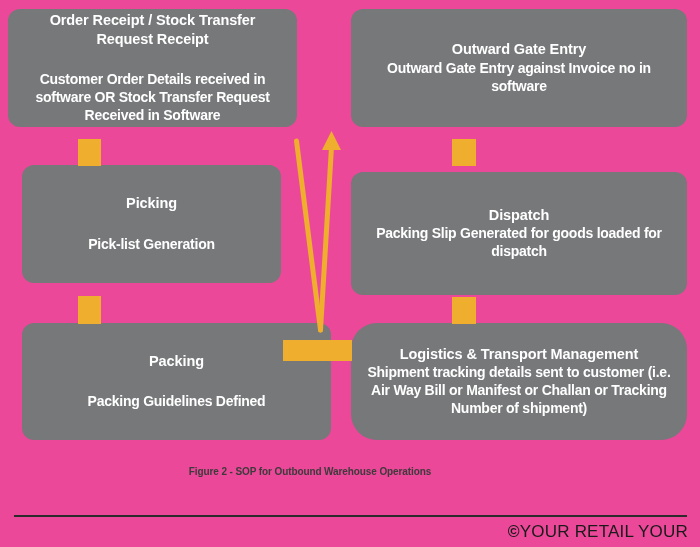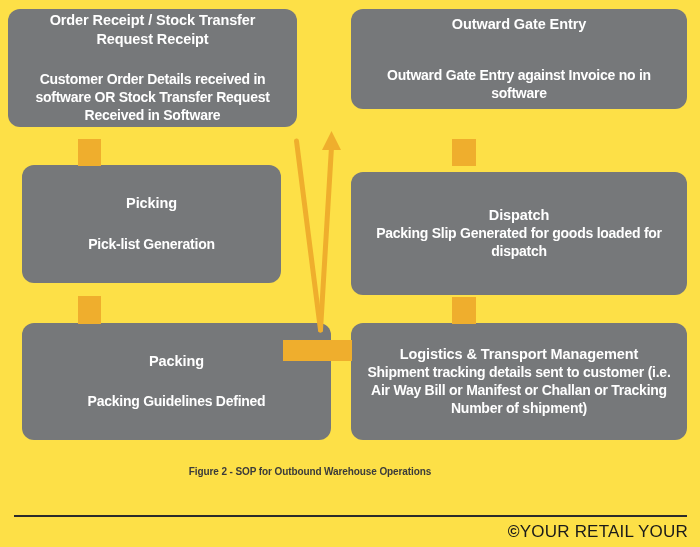--- a/index.html
+++ b/index.html
@@ -10,21 +10,21 @@
     width: 700px;
     height: 547px;
     background: #ffffff;
     font-family: "Liberation Sans", sans-serif;
     overflow: hidden;
   }
   #page {
     position: relative;
     width: 700px;
     height: 547px;
-    background: #fde047;
+    background: #ec4899;
     text-decoration: underline;
   }
 
   
   .node {
     position: absolute;
     background: #76787a;
     border-radius: 12px;
     color: #ffffff;
     display: flex;
@@ -44,25 +44,25 @@
   .node .desc {
     font-weight: bold;
     font-size: 14px;
     letter-spacing: -0.25px;
   }
   .node.spaced .desc { margin-top: 23px; }
   .node.tight .desc  { margin-top: 1px; }
 
   
   #node-order-receipt { left: 8px;   top: 9px;   width: 289px; height: 118px; }
-  #node-outward-gate  { left: 351px; top: 9px;   width: 336px; height: 100px; justify-content: space-between; }
+  #node-outward-gate  { left: 351px; top: 9px;   width: 336px; height: 118px; }
   #node-picking       { left: 22px;  top: 165px; width: 259px; height: 118px; }
   #node-dispatch      { left: 351px; top: 172px; width: 336px; height: 123px; }
   #node-packing       { left: 22px;  top: 323px; width: 309px; height: 117px; }
-  #node-logistics     { left: 351px; top: 323px; width: 336px; height: 117px; }
+  #node-logistics     { left: 351px; top: 323px; width: 336px; height: 117px; border-radius: 26px; }
 
   
   .conn {
     position: absolute;
     background: #efae2d;
   }
   #conn-order-picking    { left: 78px;  top: 139px; width: 23px; height: 27px; }
   #conn-picking-packing  { left: 78px;  top: 296px; width: 23px; height: 28px; }
   #conn-gate-dispatch    { left: 452px; top: 139px; width: 24px; height: 27px; }
   #conn-dispatch-logi    { left: 452px; top: 297px; width: 24px; height: 27px; }

